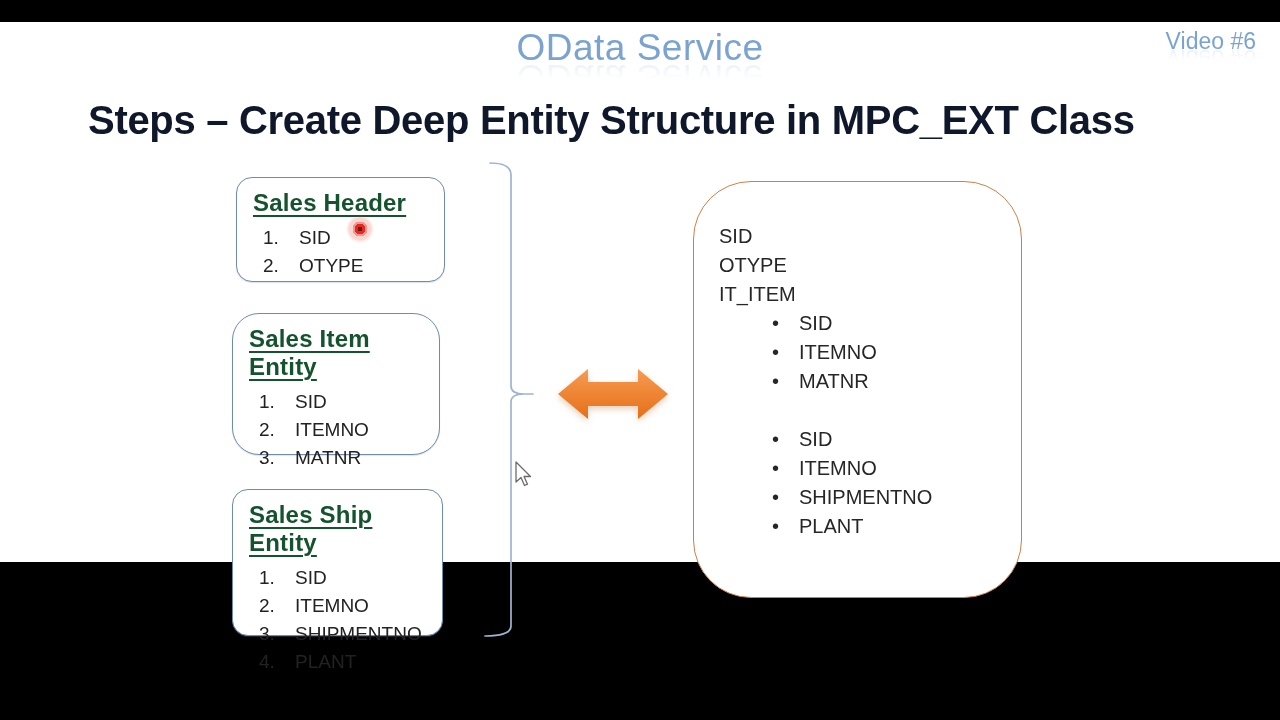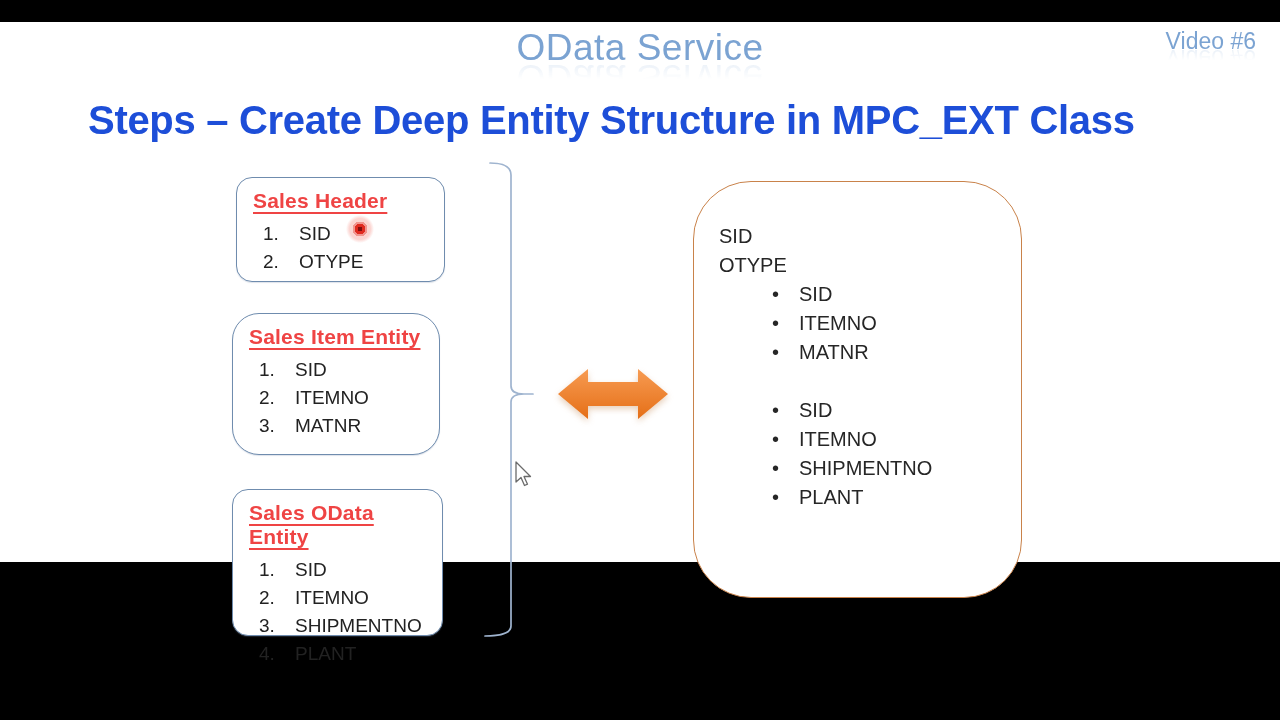--- a/index.html
+++ b/index.html
@@ -30,36 +30,36 @@
   .video-badge-wrap {
     position:absolute; top:6px; right:24px; text-align:right;
   }
   .video-badge-wrap .m-text {
     display:block; font-size:23px; line-height:1.15; color:#7ba3d2;
   }
   .video-badge-wrap .m-refl { margin-top:-9px; }
 
   .heading {
     position:absolute; left:88px; top:76px; width:1150px;
-    font-size:40px; font-weight:600; color:#1d4ed8; letter-spacing:-0.3px;
+    font-size:40px; font-weight:600; color:#0f172a; letter-spacing:-0.3px;
     white-space:nowrap;
   }
 
   
   .entity-card {
     position:absolute;
     background:#fff;
     border:1.6px solid #6f8cae;
     border-radius:16px;
     box-shadow:0 1px 1px rgba(120,140,170,.25);
     padding:11px 10px 8px 16px;
     color:#262626;
   }
   .entity-card h3 {
-    font-size:21px; font-weight:700; color:#ef4444;
+    font-size:24px; font-weight:700; color:#14532d;
     text-decoration:underline; text-underline-offset:4px; text-decoration-thickness:1.5px;
     margin-bottom:7px; letter-spacing:0.2px;
   }
   ol.entity-list { list-style:none; counter-reset:n; }
   ol.entity-list li {
     counter-increment:n; position:relative;
     font-size:19px; line-height:28px; padding-left:46px; color:#222;
   }
   ol.entity-list li::before {
     content:counter(n) "."; position:absolute; left:10px;
@@ -130,21 +130,21 @@
   <div class="entity-card" id="card-1">
     <h3>Sales Item Entity</h3>
     <ol class="entity-list">
       <li>SID</li>
       <li>ITEMNO</li>
       <li>MATNR</li>
     </ol>
   </div>
 
   <div class="entity-card" id="card-2">
-    <h3>Sales OData Entity</h3>
+    <h3>Sales Ship Entity</h3>
     <ol class="entity-list">
       <li>SID</li>
       <li>ITEMNO</li>
       <li>SHIPMENTNO</li>
       <li>PLANT</li>
     </ol>
   </div>
 
   <svg class="brace-svg" width="80" height="510" viewBox="0 0 80 510">
     <path d="M22,23 Q43,23 43,35 L43,246 Q43,254 56,254 L65,254 L56,254 Q43,254 43,262 L43,486 Q43,496 17,496" fill="none" stroke="#9fb4cf" stroke-width="1.7" stroke-linecap="round" stroke-linejoin="round"></path>
@@ -156,20 +156,21 @@
         <stop offset="0" stop-color="#f79b52"></stop>
         <stop offset="1" stop-color="#e56f17"></stop>
       </linearGradient>
     </defs>
     <path d="M2,28 L32,3 L32,16 L82,16 L82,3 L112,28 L82,53 L82,40 L32,40 L32,53 Z" fill="url(#agrad)"></path>
   </svg>
 
   <div class="deep-entity-box">
     <div class="de-row">SID</div>
     <div class="de-row">OTYPE</div>
+    <div class="de-row">IT_ITEM</div>
     <div class="de-bullet">SID</div>
     <div class="de-bullet">ITEMNO</div>
     <div class="de-bullet">MATNR</div>
     <div class="de-spacer"></div>
     <div class="de-bullet">SID</div>
     <div class="de-bullet">ITEMNO</div>
     <div class="de-bullet">SHIPMENTNO</div>
     <div class="de-bullet">PLANT</div>
   </div>
 

